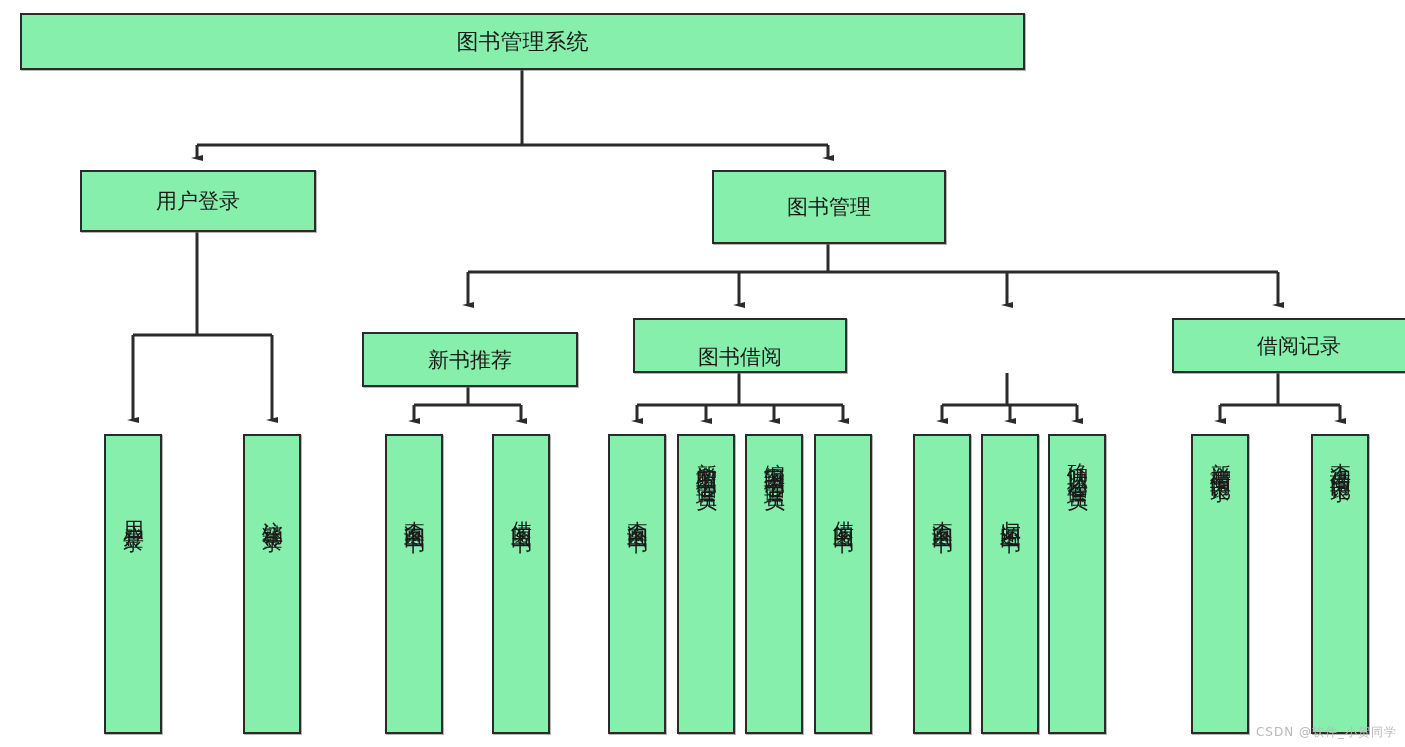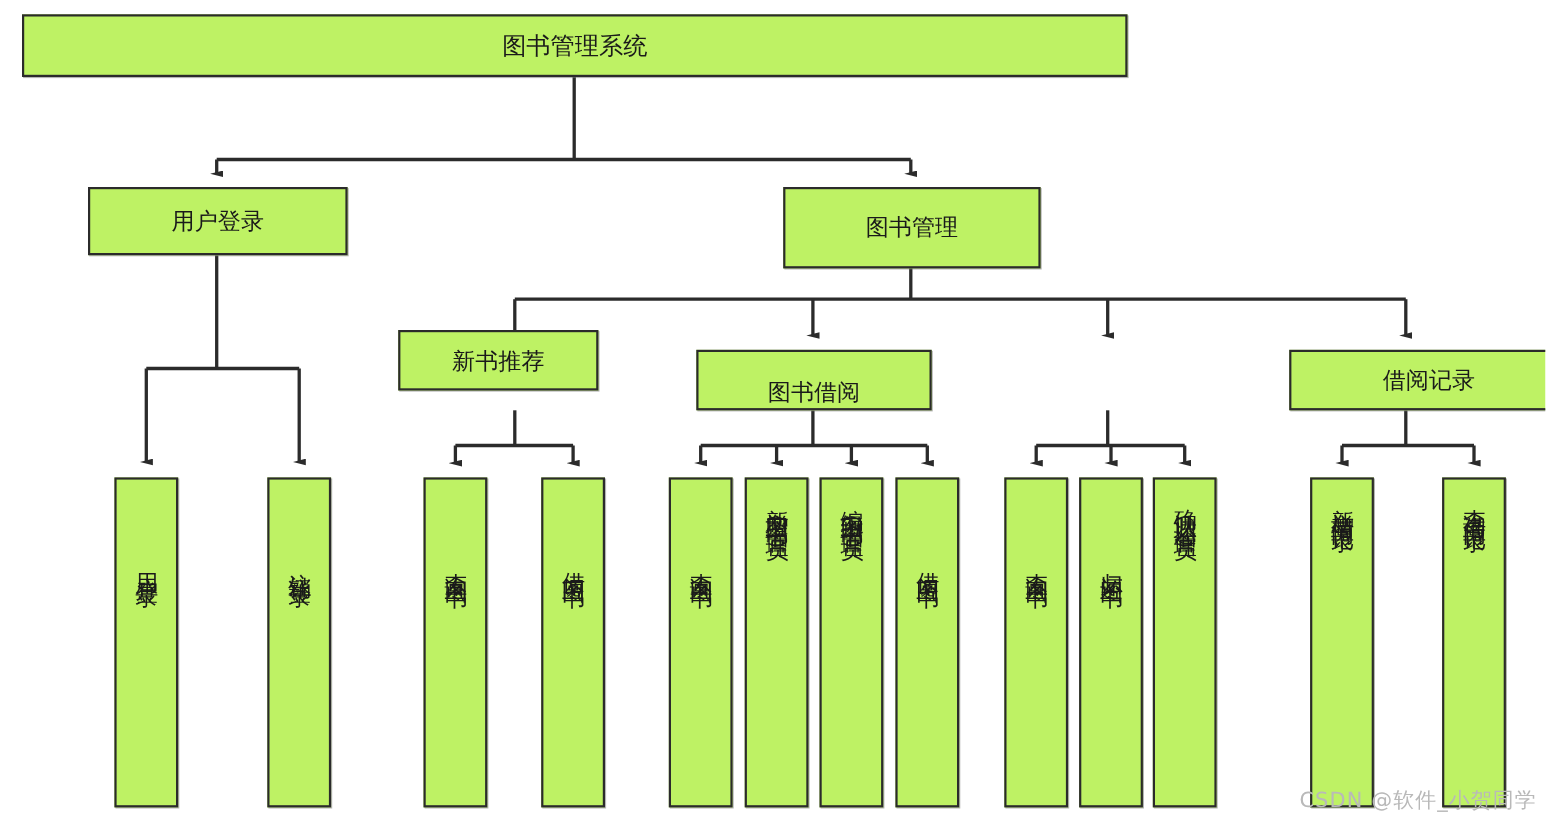--- a/index.html
+++ b/index.html
@@ -21,21 +21,21 @@
     left: 0;
     top: 0;
     width: 1405px;
     height: 747px;
     pointer-events: none;
   }
   .node {
     position: absolute;
     box-sizing: border-box;
     border: 2px solid #2b2b2b;
-    background: #bef264;
+    background: #86efac;
     display: flex;
     align-items: center;
     justify-content: center;
     color: #1a1a1a;
     box-shadow: 1px 1px 0 rgba(120,120,120,0.55);
   }
   .node.root {
     font-size: 22px;
   }
   .node.branch {
@@ -57,21 +57,21 @@
   .node.leaf.mid .leaf-label {
     margin-top: 62px;
   }
   .node.leaf.tall .leaf-label {
     margin-top: 4px;
   }
   .watermark {
     position: absolute;
     right: 8px;
     bottom: 6px;
-    font-size: 19px;
+    font-size: 12px;
     color: #b9b9b9;
     letter-spacing: 1px;
     white-space: nowrap;
     font-family: "DejaVu Sans", "Liberation Sans", sans-serif;
     text-align: right;
   }
 </style>
 </head>
 <body>
 
@@ -132,21 +132,21 @@
     <span>图书管理系统</span>
   </div>
 
   <div class="node branch" style="left:80px; top:170px; width:236px; height:62px;">
     <span>用户登录</span>
   </div>
   <div class="node branch" style="left:712px; top:170px; width:234px; height:74px;">
     <span>图书管理</span>
   </div>
 
-  <div class="node branch" style="left:362px; top:300px; width:182px; height:55px;">
+  <div class="node branch" style="left:362px; top:332px; width:216px; height:55px;">
     <span>新书推荐</span>
   </div>
   <div class="node branch" style="left:633px; top:318px; width:214px; height:55px;align-items:flex-end;">
     <span>图书借阅</span>
   </div>
   <div class="node branch" style="left:1172px; top:318px; width:254px; height:55px;">
     <span>借阅记录</span>
   </div>
 
   <div class="node leaf mid" style="left:104px; top:434px; width:58px; height:300px;">

